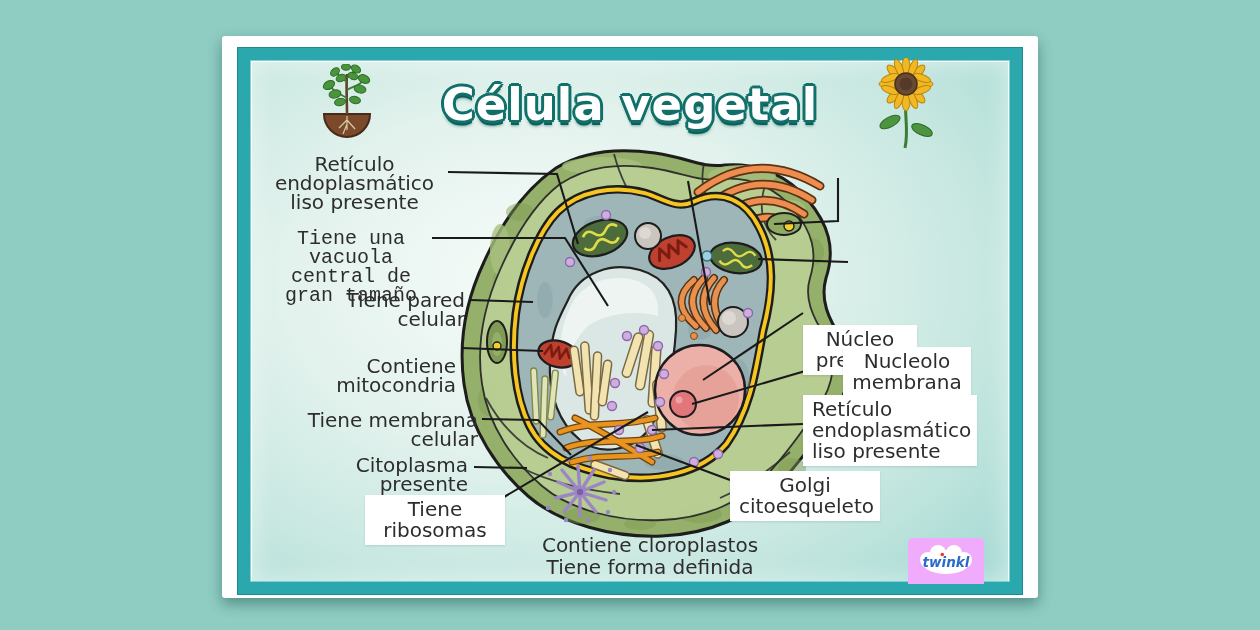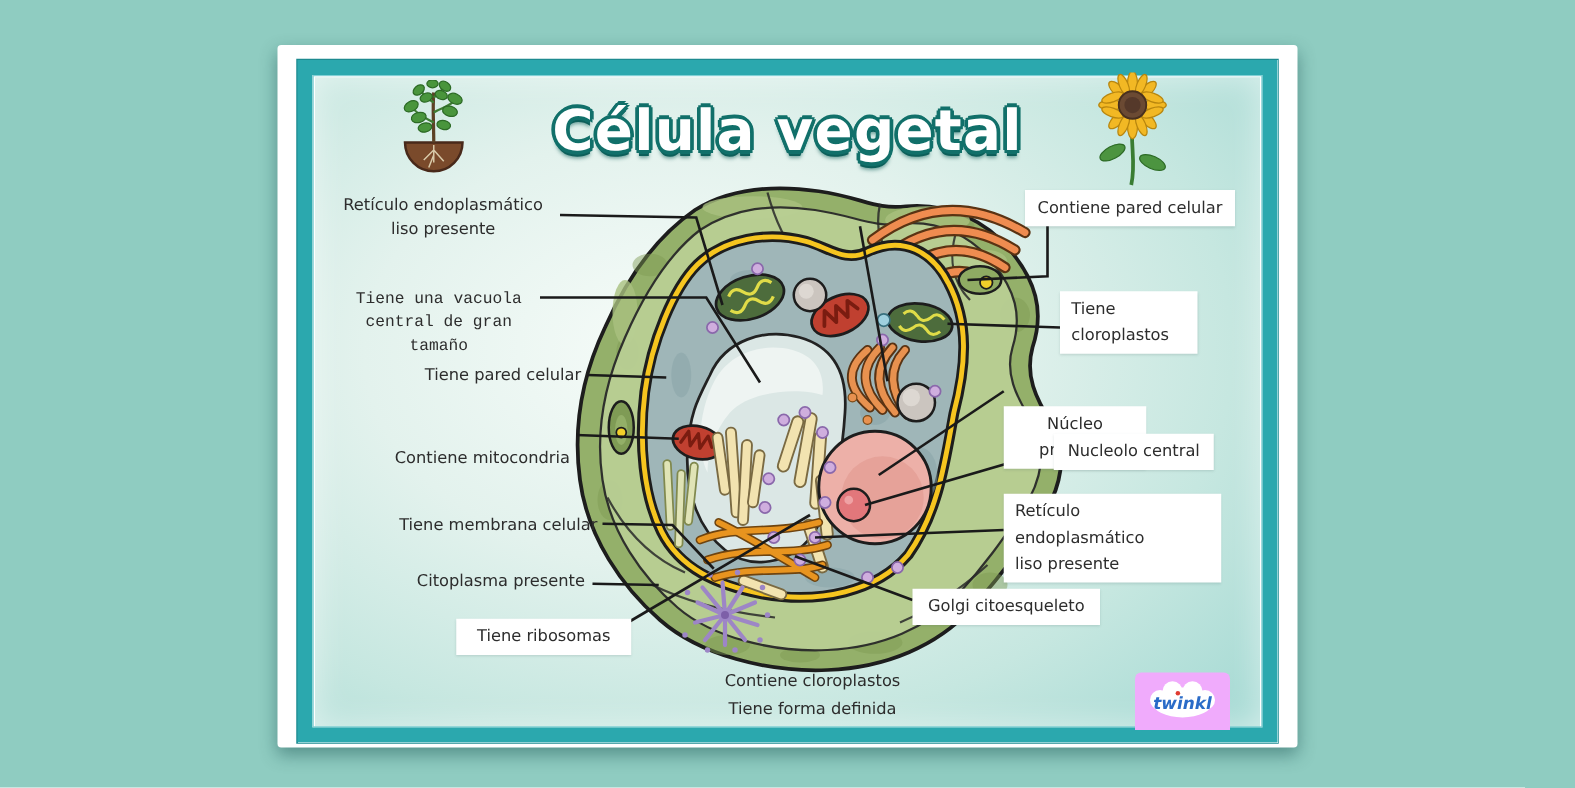--- a/index.html
+++ b/index.html
@@ -10,21 +10,21 @@
   .frame{position:absolute;left:238px;top:48px;width:784px;height:546px;box-sizing:border-box;
          border:12px solid #2ba8ae;box-shadow:0 0 0 1px #1d8a90, inset 0 0 0 1px #7fd0d4;}
   .content{position:absolute;left:252px;top:62px;width:756px;height:520px;
            background:radial-gradient(ellipse 620px 430px at 38% 42%, #f7fcf9 0%, #e3f2ed 40%, #c6e7e0 72%, #a6dad4 100%);
            box-shadow:inset 0 0 26px rgba(255,255,255,.55);}
   .title{position:absolute;left:430px;top:78px;width:400px;text-align:center;
          font-size:45px;font-weight:bold;letter-spacing:1px;color:#ffffff;
          text-shadow:-3px 0 0 #11706a,3px 0 0 #11706a,0 -3px 0 #11706a,0 3px 0 #11706a,
                      -2px -2px 0 #11706a,2px 2px 0 #11706a,-2px 2px 0 #11706a,2px -2px 0 #11706a,
                      0 5px 0 #0d5f5a,0 6px 3px rgba(13,95,90,.5);}
-  .lbl{position:absolute;font-size:13px;color:#2d2d2d;line-height:19px;white-space:pre-line;}
+  .lbl{position:absolute;font-size:20px;color:#2d2d2d;line-height:19px;white-space:pre-line;}
   .boxed{background:#ffffff;padding:4px 9px;line-height:21px;box-shadow:0 1px 2px rgba(60,90,90,.18);}
   .ra{text-align:right;}
   .ca{text-align:center;}
   .cellsvg{position:absolute;left:252px;top:62px;}
   .brand-tab{position:absolute;left:908px;top:538px;width:76px;height:46px;background:#f0abfc;
              border-radius:5px 5px 0 0;}
   .icon{position:absolute;}
 </style>
 </head>
 <body>
@@ -315,26 +315,23 @@
   <div class="lbl ca" style="left:262px;top:155px;width:185px;">Retículo endoplasmático
 liso presente</div>
   <div class="lbl ca" style="left:266px;top:229px;width:170px;font-family:Liberation Mono, monospace;">Tiene una vacuola
 central de gran tamaño</div>
   <div class="lbl ra" style="left:300px;top:291px;width:165px;">Tiene pared celular</div>
   <div class="lbl ra" style="left:290px;top:357px;width:166px;">Contiene mitocondria</div>
   <div class="lbl ra" style="left:300px;top:411px;width:178px;">Tiene membrana celular</div>
   <div class="lbl ra" style="left:300px;top:456px;width:168px;">Citoplasma presente</div>
   <div class="lbl boxed ca" style="left:365px;top:495px;width:122px;">Tiene ribosomas</div>
 
-  <div class="lbl boxed ca" style="left:820px;top:152px;width:150px;">Contiene pared celular</div>
-
-  <div class="lbl boxed" style="left:848px;top:233px;width:92px;">Tiene
-cloroplastos</div>
+
   <div class="lbl boxed ca" style="left:803px;top:297px;width:96px;margin-top:28px;">Núcleo presente</div>
-  <div class="lbl boxed ca" style="left:843px;top:347px;width:110px;">Nucleolo central</div>
+  <div class="lbl boxed ca" style="left:843px;top:347px;width:110px;">Nucleolo membrana</div>
   <div class="lbl boxed" style="left:803px;top:395px;width:156px;">Retículo endoplasmático
 liso presente</div>
   <div class="lbl boxed ca" style="left:730px;top:471px;width:132px;">Golgi citoesqueleto</div>
 
   <div class="lbl ca" style="left:480px;top:536px;width:340px;">Contiene cloroplastos</div>
   <div class="lbl ca" style="left:480px;top:558px;width:340px;">Tiene forma definida</div>
 
   <div class="brand-tab">
     <svg width="76" height="46" viewBox="0 0 76 46">
       <g fill="#ffffff">

